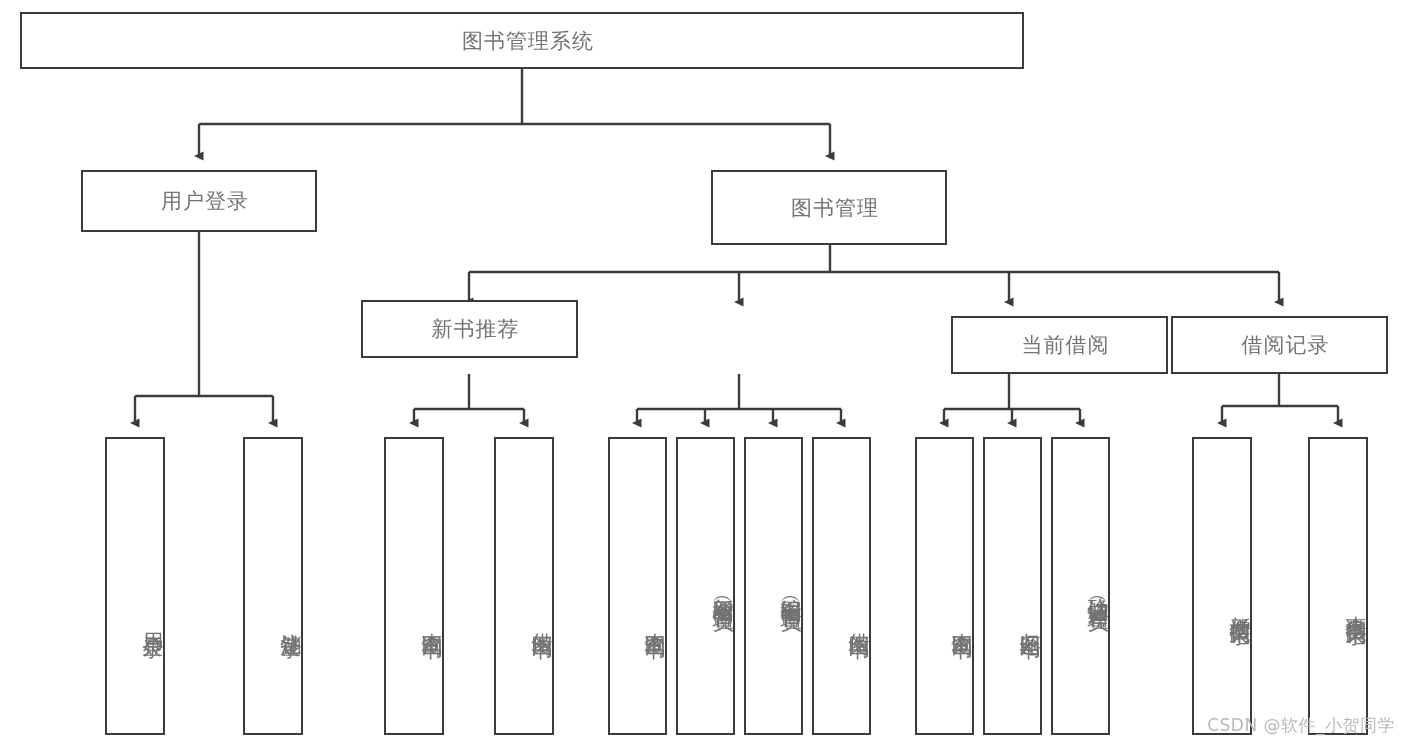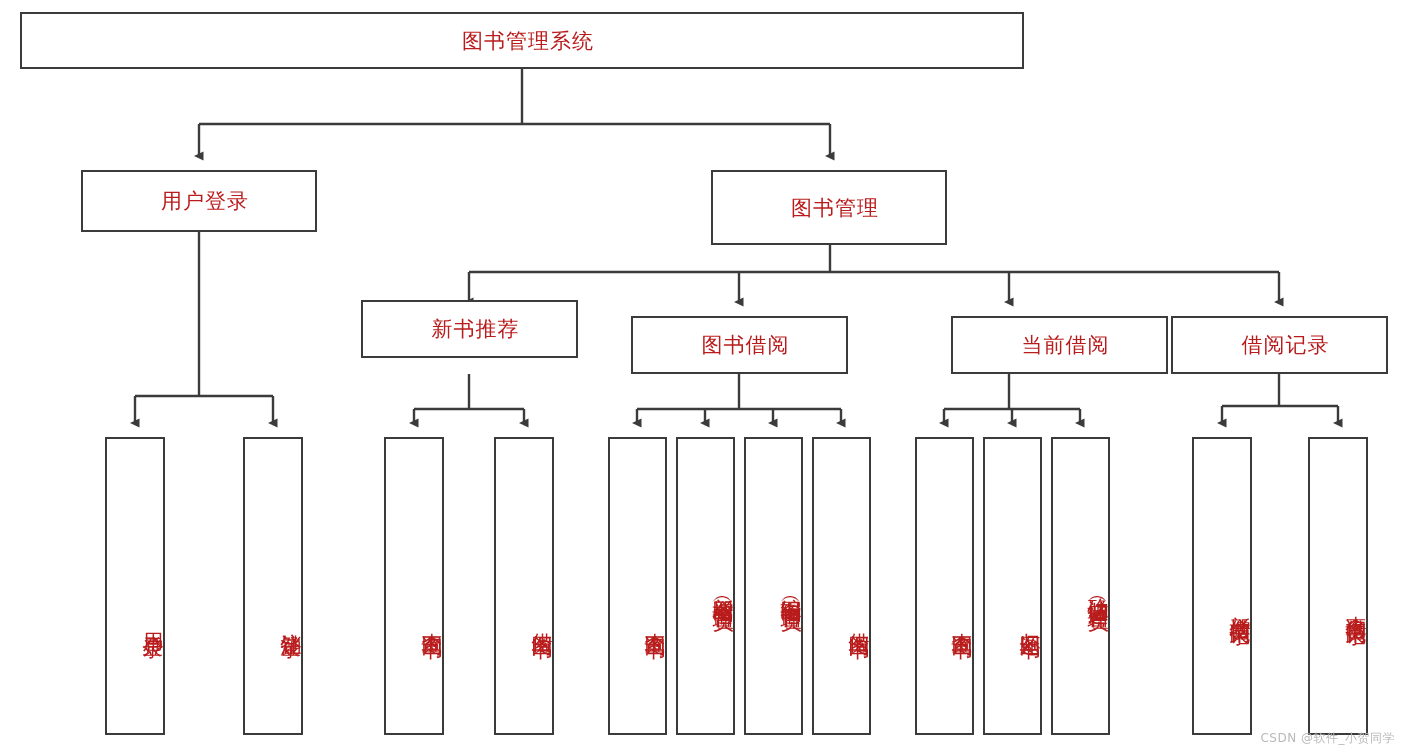--- a/index.html
+++ b/index.html
@@ -27,21 +27,21 @@
     height: 747px;
   }
   .node {
     position: absolute;
     box-sizing: border-box;
     background: #ffffff;
     border: 2px solid #3b3b3b;
     display: flex;
     align-items: center;
     justify-content: center;
-    color: #b91c1c;
+    color: #737373;
     padding-left: 12px;
   }
   .node.horiz {
     font-size: 21px;
     letter-spacing: 1px;
   }
   .node.vert {
     writing-mode: vertical-rl;
     text-orientation: upright;
     font-size: 21px;
@@ -52,22 +52,22 @@
   }
   .node.vert .vtxt {
     writing-mode: vertical-rl;
     text-orientation: upright;
     line-height: 1;
     white-space: nowrap;
   }
   .watermark {
     position: absolute;
     right: 10px;
-    bottom: 0;
-    font-size: 12px;
+    bottom: 10px;
+    font-size: 17px;
     color: #b9b9b9;
     letter-spacing: 0.5px;
     white-space: nowrap;
     text-align: center;
   }
 </style>
 </head>
 <body>
 
 <div id="diagram-root">
@@ -130,23 +130,20 @@
   <div class="node horiz" style="left:81px; top:170px; width:236px; height:62px;">
     <span>用户登录</span>
   </div>
   <div class="node horiz" style="left:711px; top:170px; width:236px; height:75px;">
     <span>图书管理</span>
   </div>
 
   <div class="node horiz" style="left:361px; top:300px; width:217px; height:58px;">
     <span>新书推荐</span>
   </div>
-  <div class="node horiz" style="left:631px; top:316px; width:217px; height:58px;">
-    <span>图书借阅</span>
-  </div>
   <div class="node horiz" style="left:951px; top:316px; width:217px; height:58px;">
     <span>当前借阅</span>
   </div>
   <div class="node horiz" style="left:1171px; top:316px; width:217px; height:58px;">
     <span>借阅记录</span>
   </div>
 
   <div class="node vert" style="left:105px; top:437px; width:60px; height:298px; padding-top:68px;">
     <span class="vtxt">用户登录</span>
   </div>

